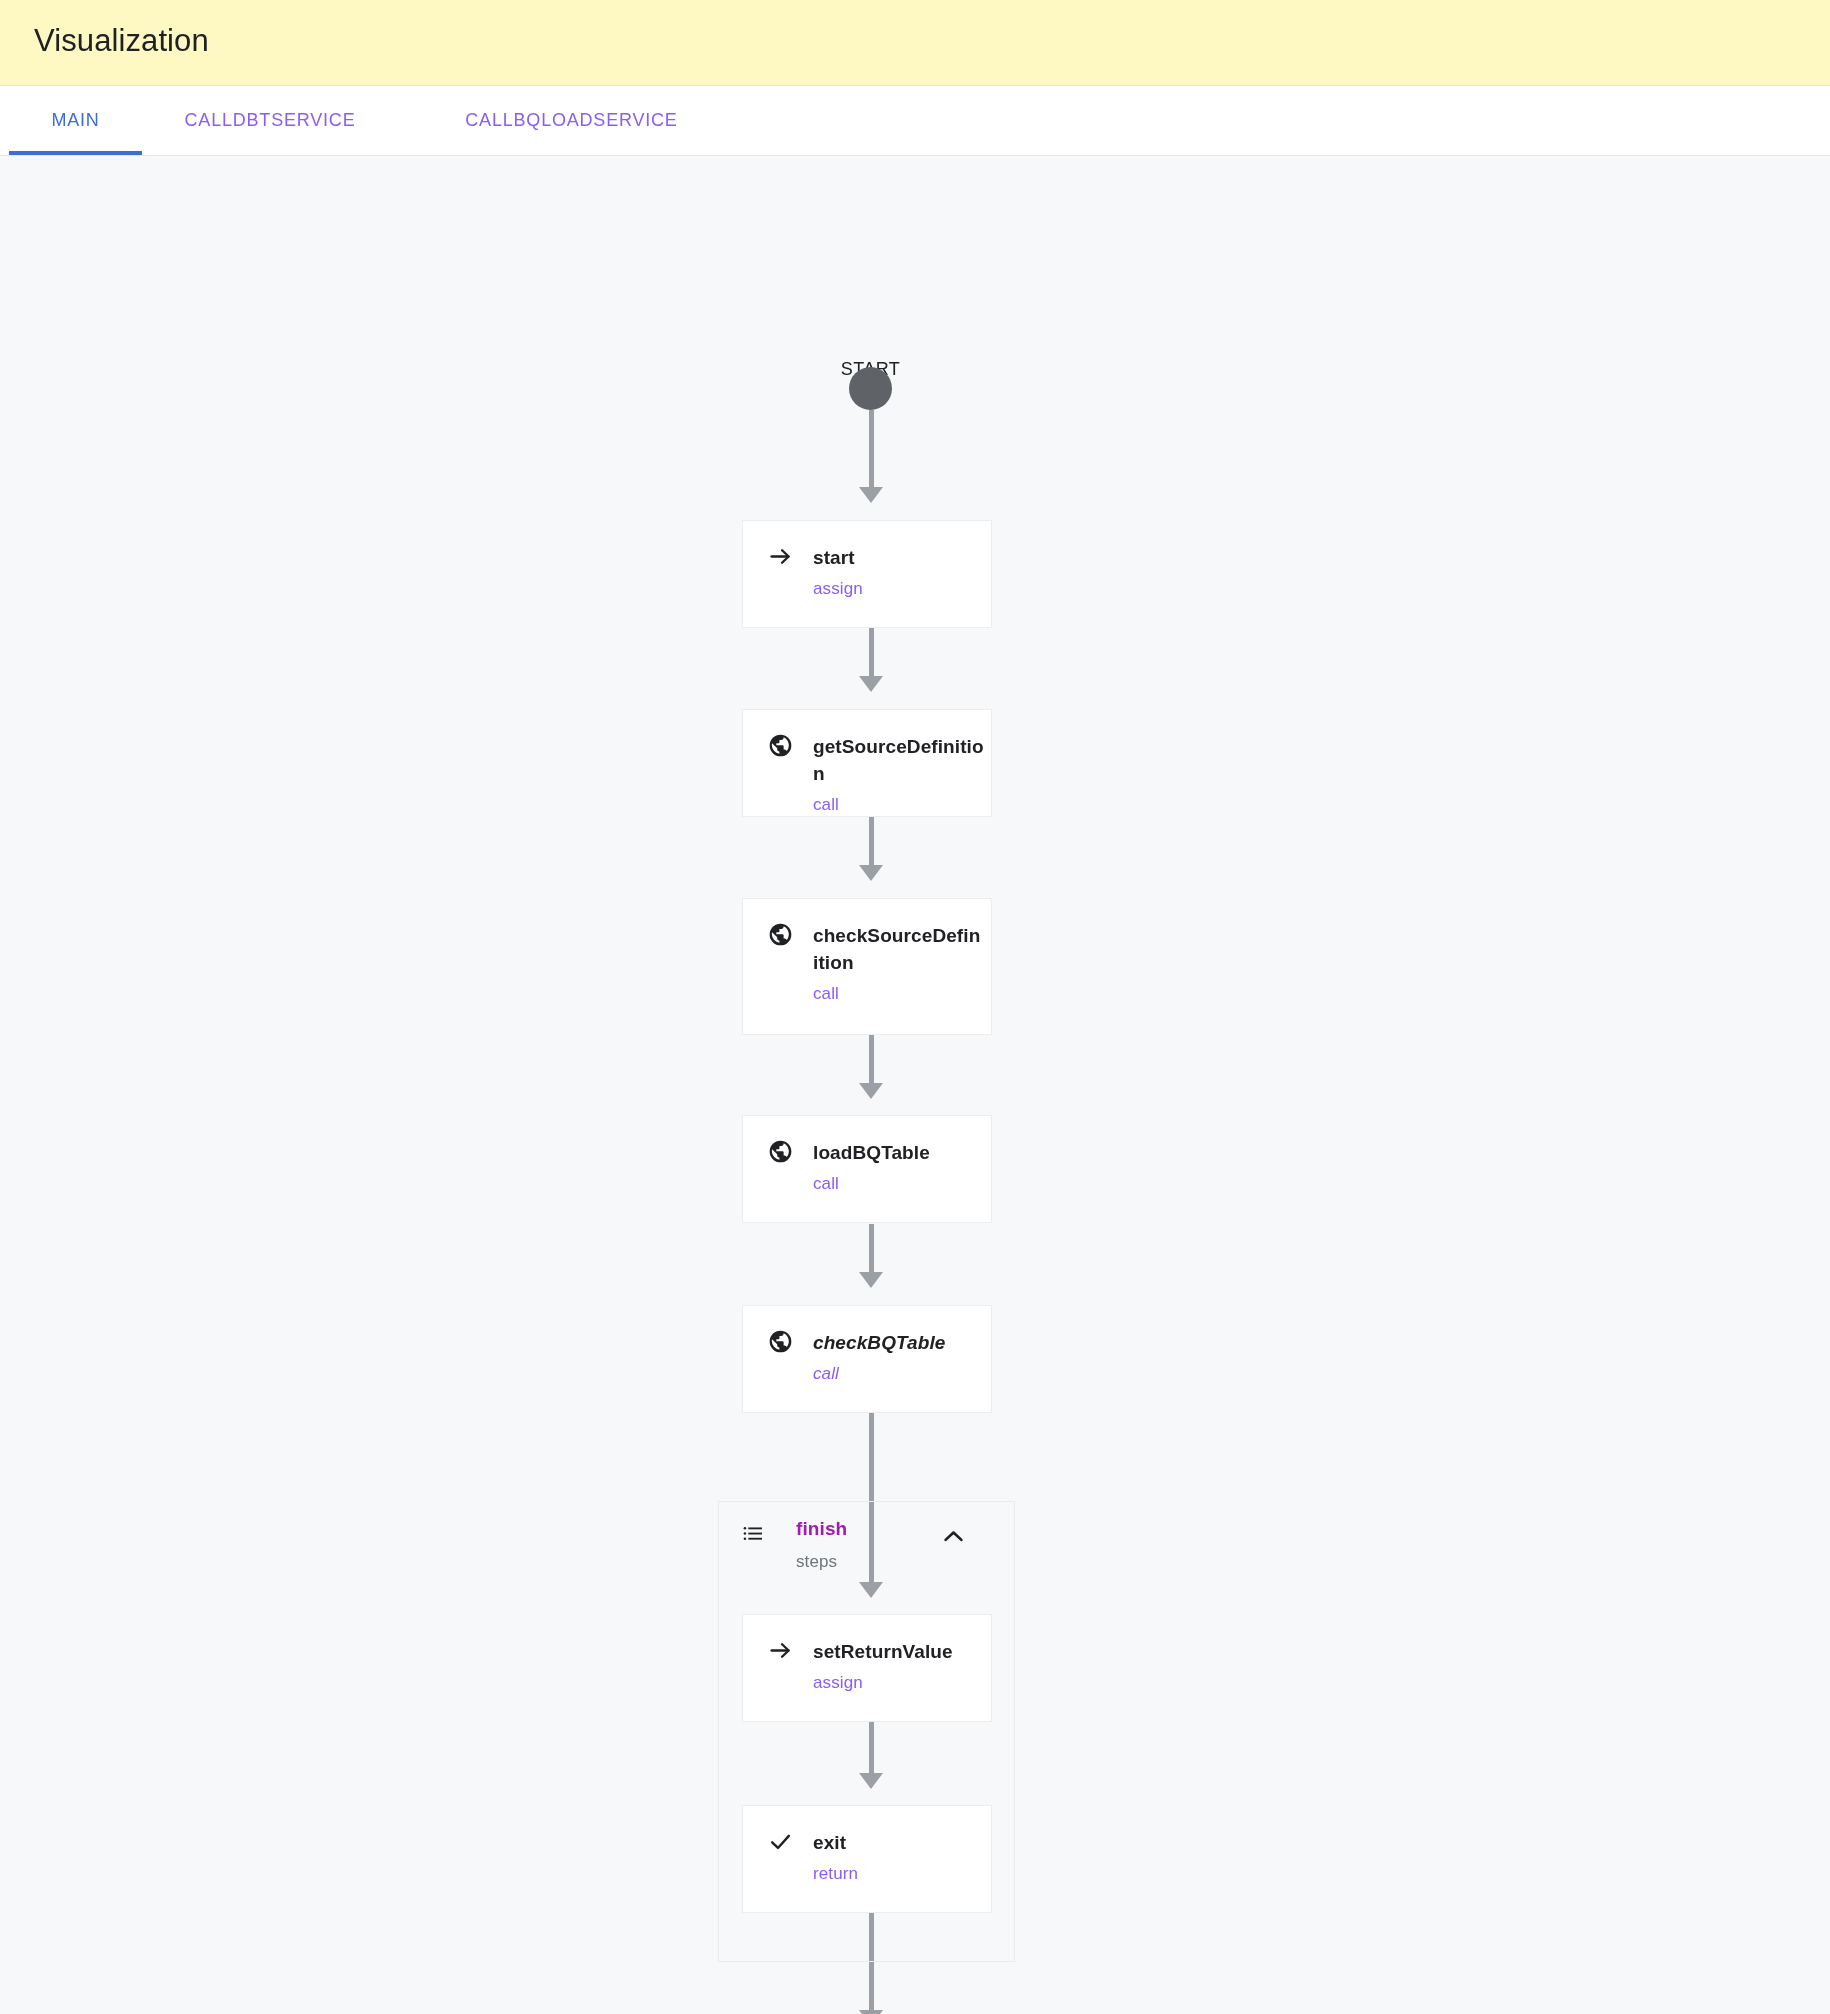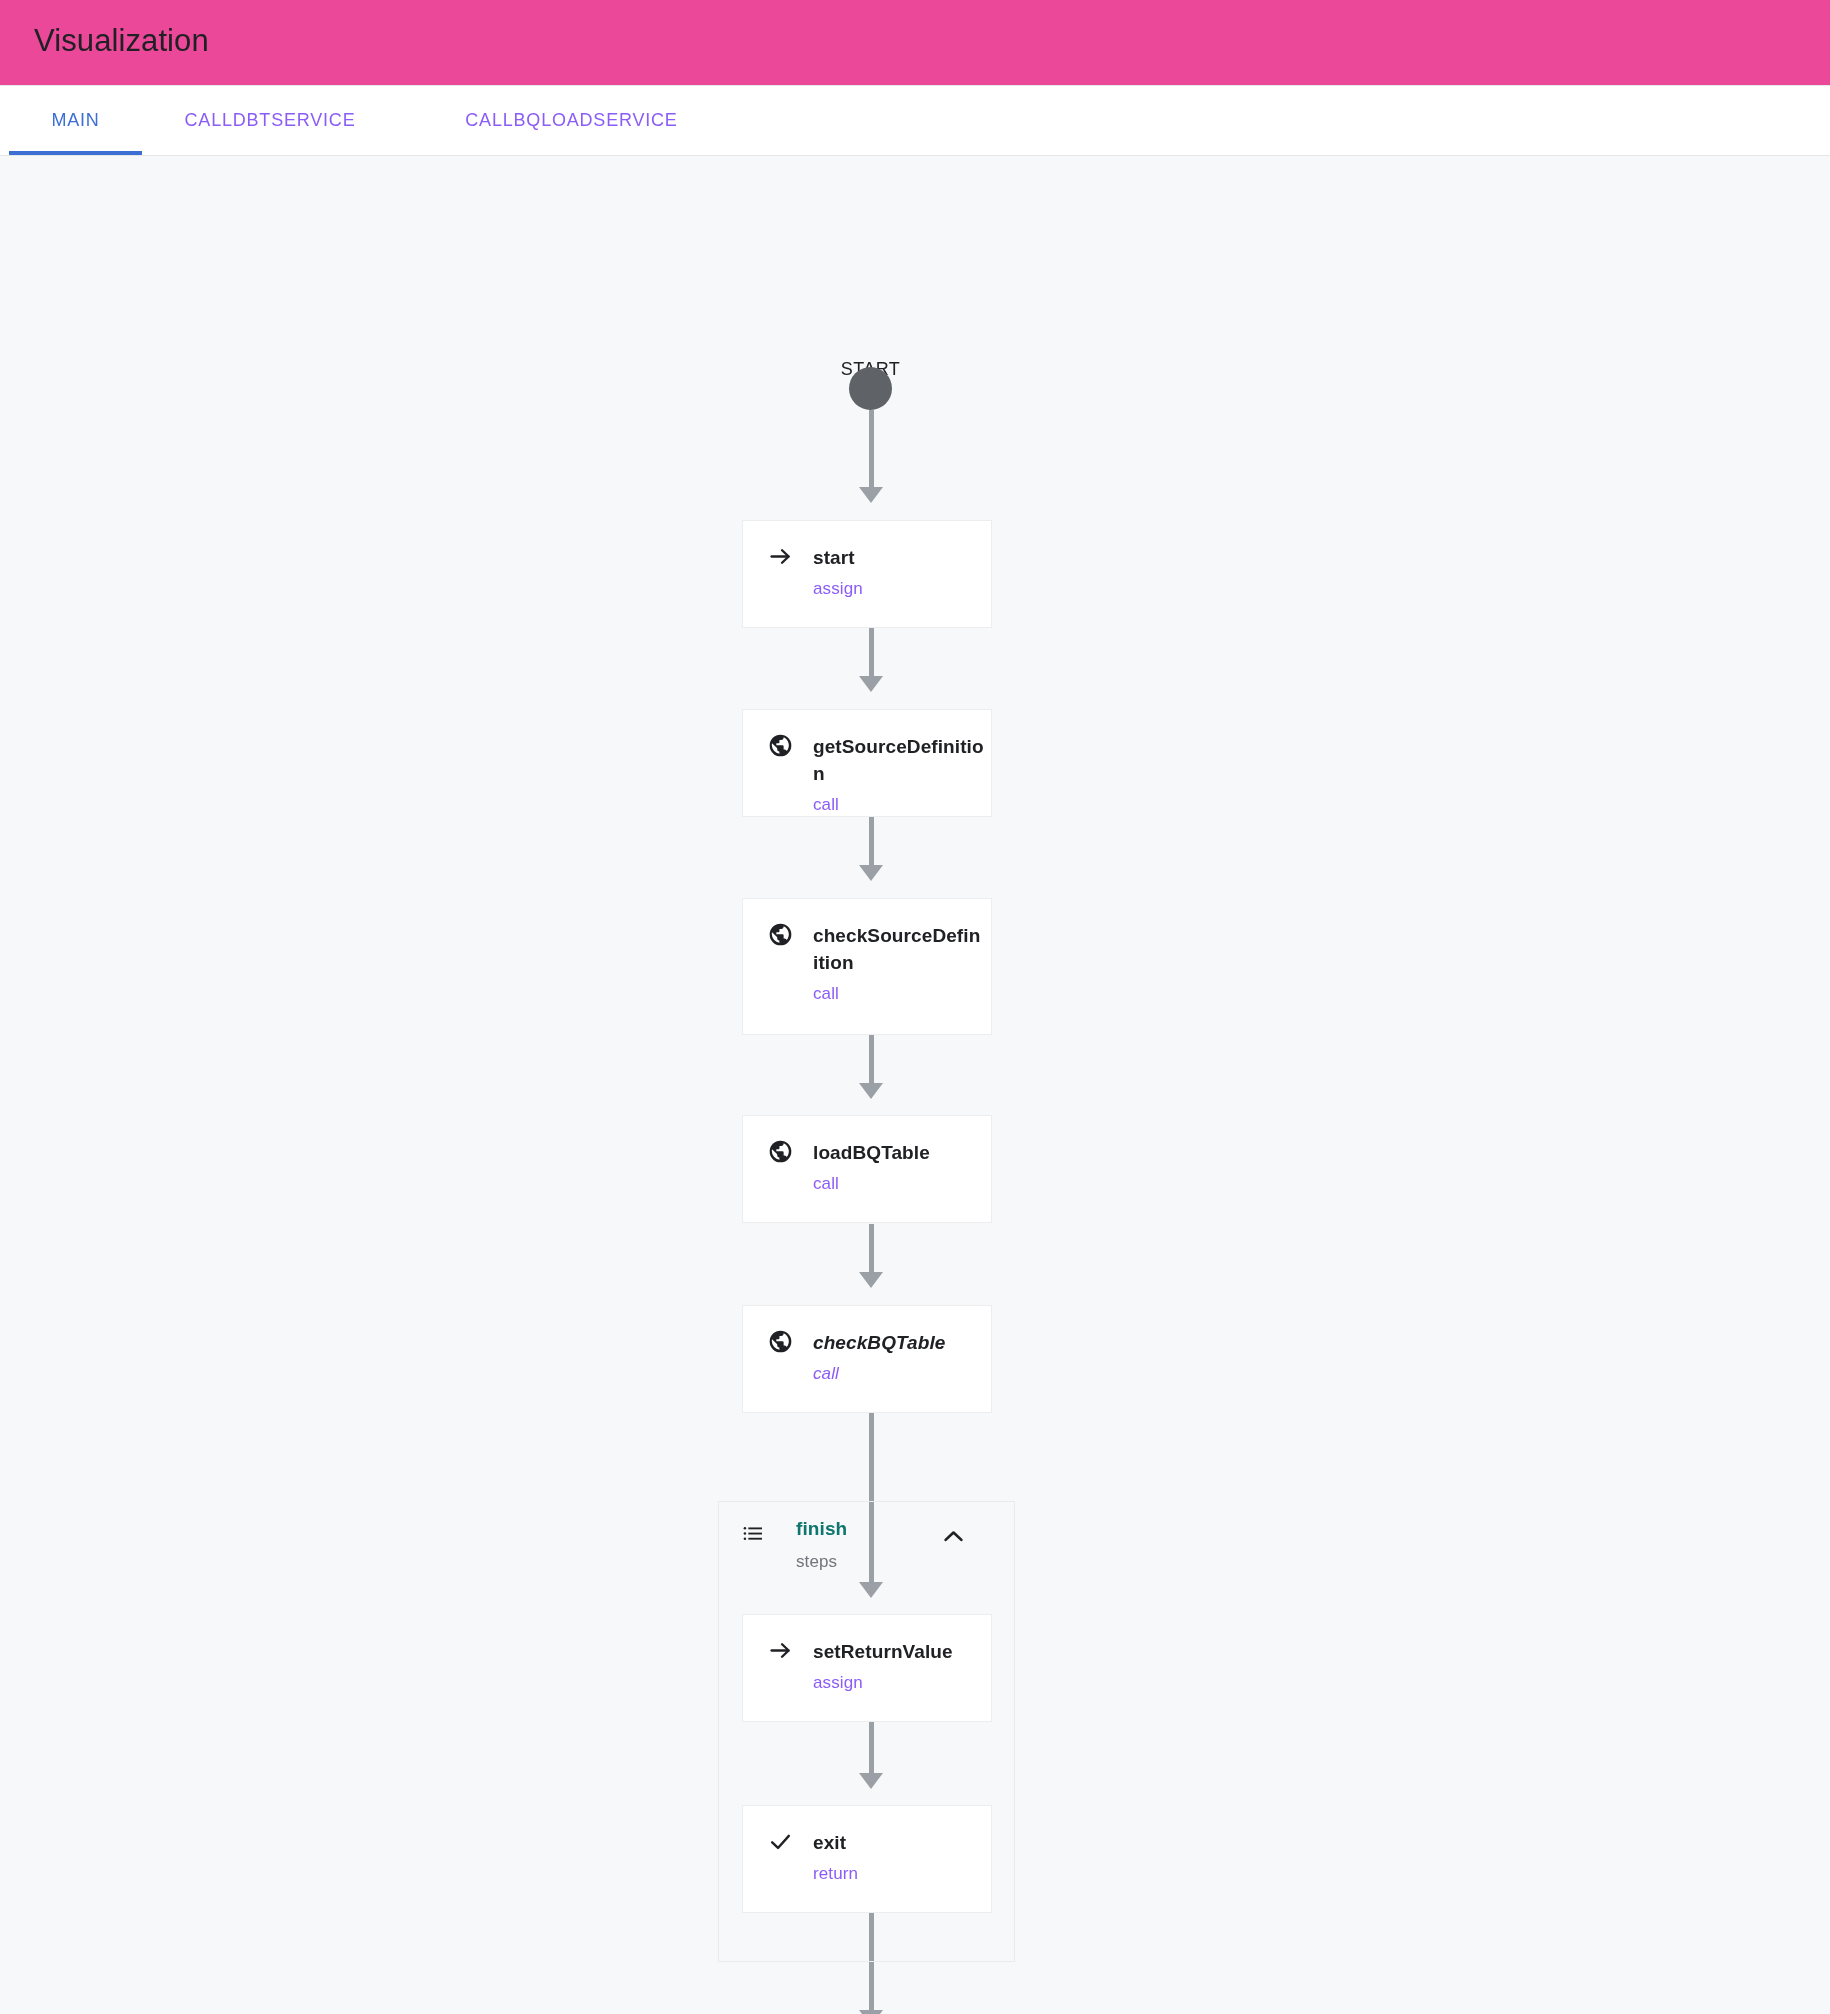--- a/index.html
+++ b/index.html
@@ -14,21 +14,21 @@
     overflow: hidden;
     position: relative;
   }
 
   
   #app-header {
     position: absolute;
     left: 0; top: 0;
     width: 1831px;
     height: 85px;
-    background: #ec4899;
+    background: #fef9c3;
     box-sizing: border-box;
   }
   #page-title {
     position: absolute;
     left: 34px;
     top: 20px;
     font-size: 31px;
     line-height: 41px;
     color: #202124;
     font-weight: 400;
@@ -198,21 +198,21 @@
     width: 23.4px;
     height: 23.4px;
     color: #202124;
   }
   #group-finish-name {
     position: absolute;
     left: 77px;
     top: 16px;
     font-size: 19px;
     font-weight: 700;
-    color: #0f766e;
+    color: #a21caf;
     letter-spacing: 0.1px;
   }
   #group-finish-type {
     position: absolute;
     left: 77px;
     top: 50px;
     font-size: 17px;
     color: #70757a;
     letter-spacing: 0.1px;
   }

